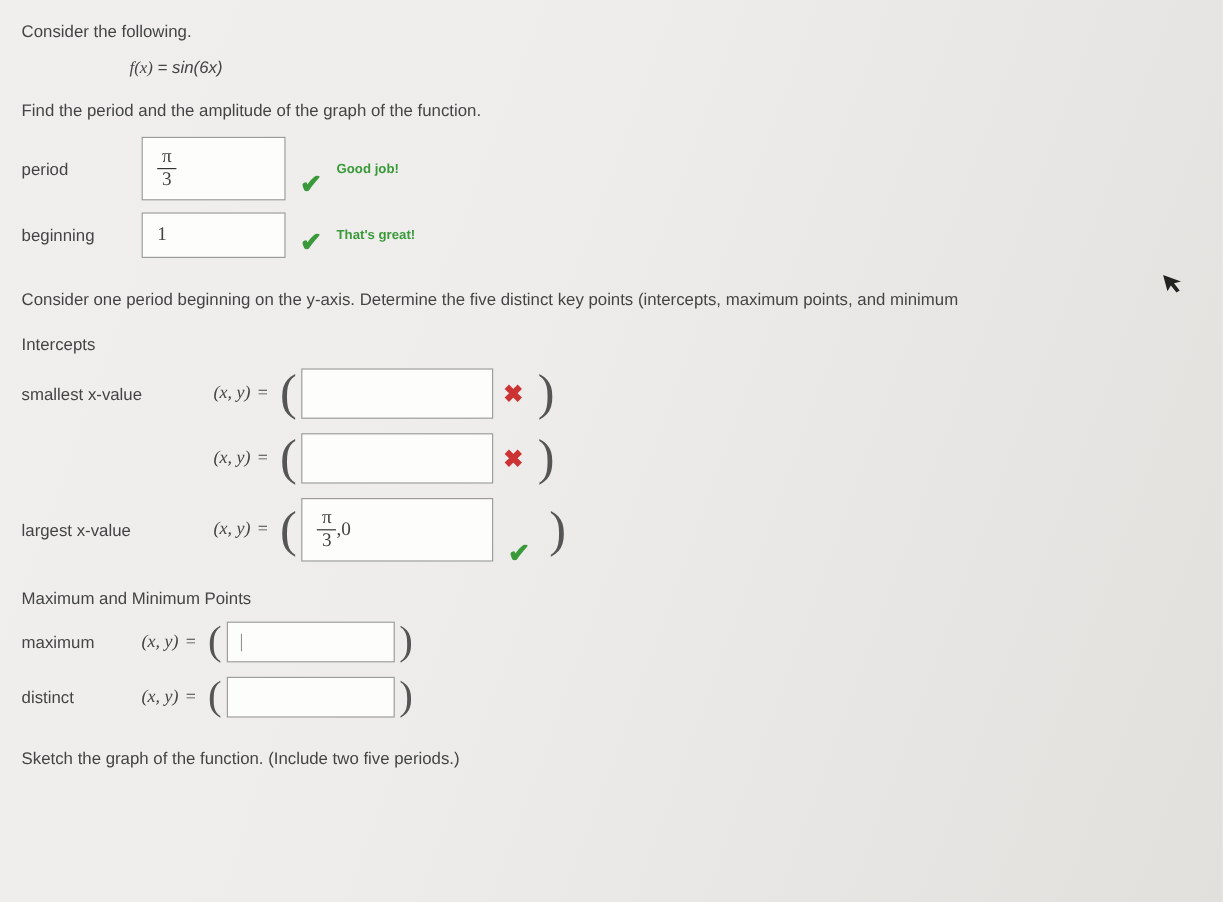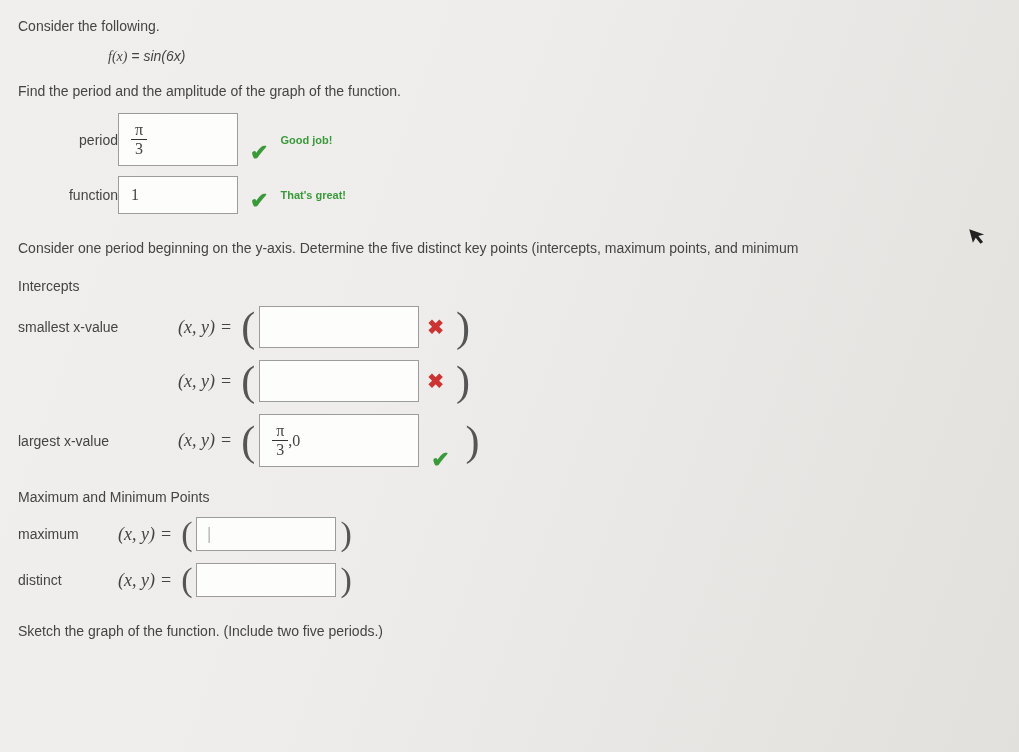--- a/index.html
+++ b/index.html
@@ -11,21 +11,21 @@
     color: #444;
     background: linear-gradient(110deg, #f0efee 0%, #eeedeb 40%, #e2e0dd 100%);
     width: 1019px;
     height: 752px;
     overflow: hidden;
     position: relative;
   }
   .prompt { margin: 6px 0 14px 0; }
   .formula { font-style: italic; margin: 8px 0 18px 90px; }
   .row { display: flex; align-items: center; margin: 10px 0; }
-  .label { width: 100px; flex-shrink: 0; text-align: right; }
+  .label { width: 100px; flex-shrink: 0; }
   .label-wide { width: 160px; flex-shrink: 0; }
   .ansbox {
     border: 1px solid #9c9c9c;
     background: #fdfdfc;
     padding: 8px 12px;
     min-width: 120px;
     min-height: 38px;
     display: inline-flex;
     align-items: center;
     font-family: 'Times New Roman', serif;
@@ -69,21 +69,21 @@
     color: #555;
     line-height: 0;
     padding: 0 4px;
   }
   .paren.sm { font-size: 34px; }
   .intercept-row { display: flex; align-items: center; margin: 12px 0; }
   .xy-label {
     font-family: 'Times New Roman', serif;
     font-style: italic;
     margin: 0 6px 0 0;
-    font-size: 18px;
+    font-size: 15px;
   }
   .section-gap { margin-top: 26px; }
   .subhead { margin: 22px 0 12px 0; }
   .cursor {
     position: absolute;
     top: 226px;
     right: 32px;
     font-size: 18px;
     color: #222;
     transform: rotate(-15deg);
@@ -108,21 +108,21 @@
     <span class="frac">
       <span class="num">π</span>
       <span class="den">3</span>
     </span>
   </div>
   <span class="check">✔</span>
   <span class="feedback">Good job!</span>
 </div>
 
 <div class="row">
-  <div class="label">function</div>
+  <div class="label">beginning</div>
   <div class="ansbox">
     <span>1</span>
   </div>
   <span class="check">✔</span>
   <span class="feedback">That's great!</span>
 </div>
 
 <div class="section-gap prompt">Consider one period beginning on the y-axis. Determine the five distinct key points (intercepts, maximum points, and minimum</div>
 
 <div class="subhead">Intercepts</div>

